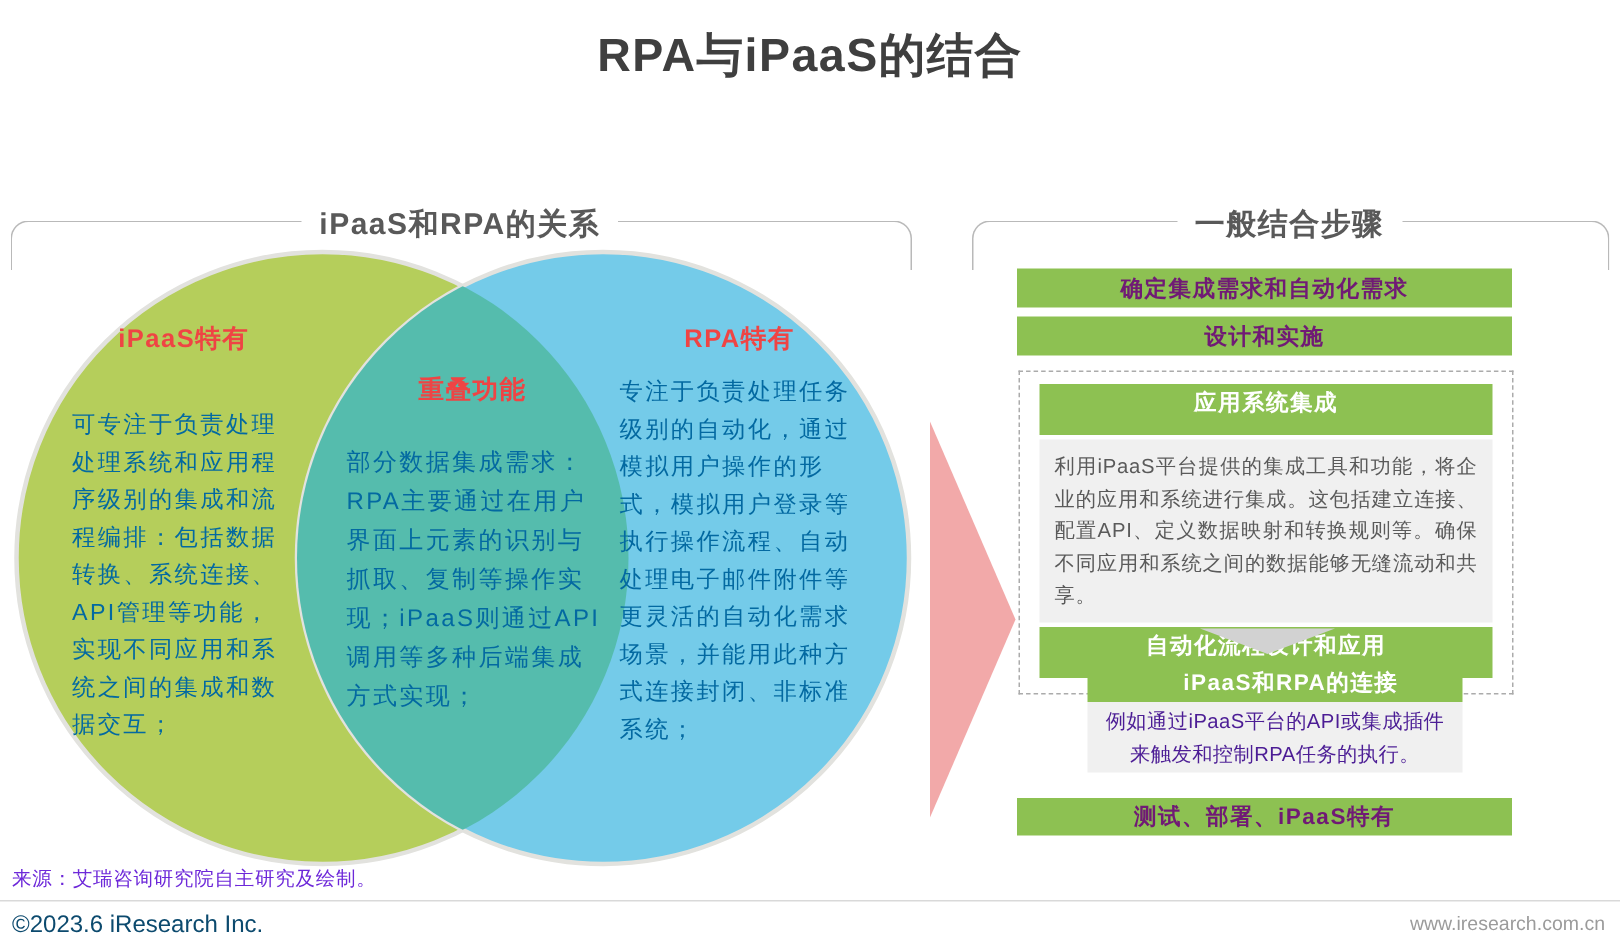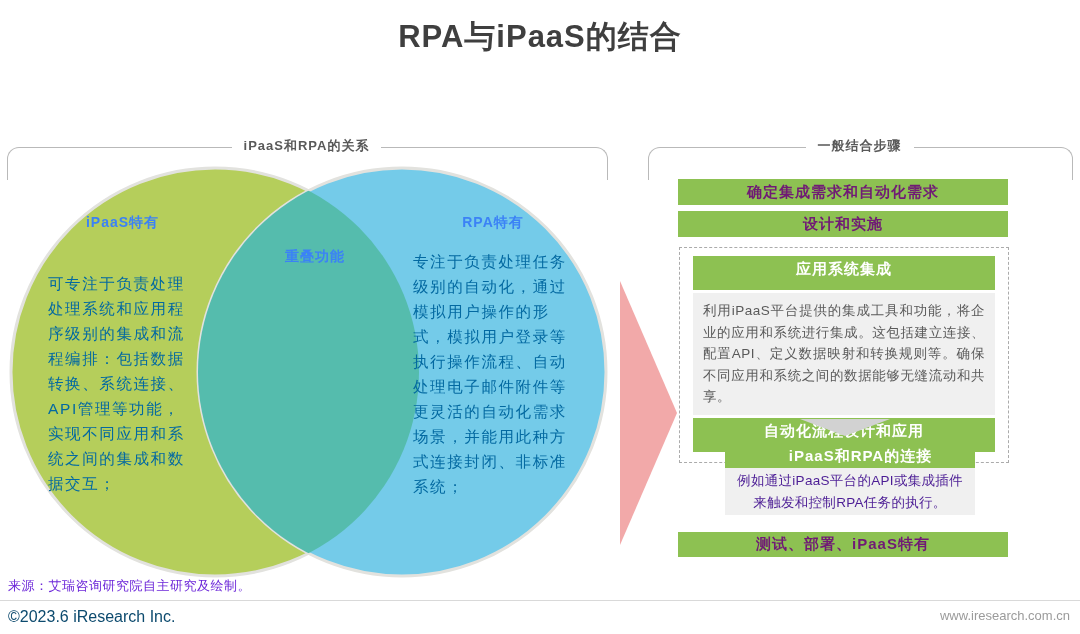--- a/index.html
+++ b/index.html
@@ -18,31 +18,31 @@
     border-top:1.5px solid #b9b9b9;border-left:1.5px solid #b9b9b9;border-right:1.5px solid #b9b9b9;
     border-radius:12px 12px 0 0;
   }
   .bracket-left{left:7px;top:147px;width:599px;}
   .bracket-right{left:648px;top:147px;width:423px;}
   .section-title{
     position:absolute;top:136px;width:100%;text-align:center;pointer-events:none;
   }
   .section-title span{
     display:inline-block;background:#fff;padding:0 12px;
-    font-size:13px;font-weight:bold;color:#595959;letter-spacing:1px;
+    font-size:20px;font-weight:bold;color:#595959;letter-spacing:1px;
   }
   .section-title.stl{left:7px;width:599px;}
   .section-title.str{left:648px;width:423px;}
   
   .venn-svg{position:absolute;left:5px;top:160px;}
   .venn-green{fill:var(--circle-green,#B5CE5B);stroke:#e2e2de;stroke-width:3;}
   .venn-blue{fill:var(--circle-blue,#74CBE9);stroke:#e2e2de;stroke-width:3;}
   .venn-overlap{fill:var(--overlap-teal,#55BCAD);}
   .circle-title{
-    position:absolute;text-align:center;color:#3b82f6;font-weight:bold;font-size:14px;letter-spacing:1px;
+    position:absolute;text-align:center;color:#ef4444;font-weight:bold;font-size:17px;letter-spacing:1px;
   }
   .circle-body{
     position:absolute;color:#0369a1;font-size:15.5px;line-height:25px;letter-spacing:1.6px;
     text-align:left;word-break:break-all;
   }
   .ct-ipaas{left:40px;top:214px;width:165px;}
   .cb-ipaas{left:48px;top:271px;width:148px;}
   .ct-overlap{left:250px;top:248px;width:130px;}
   .cb-overlap{left:231px;top:296px;width:170px;font-size:16px;line-height:26px;}
   .ct-rpa{left:428px;top:214px;width:130px;}
@@ -116,20 +116,21 @@
     <circle class="venn-blue" cx="397" cy="212" r="204"></circle>
     <g clip-path="url(#clipGreen)">
       <circle class="venn-overlap" cx="397" cy="212" r="204"></circle>
     </g>
   </svg>
 
   <div class="circle-title ct-ipaas">iPaaS特有</div>
   <div class="circle-body cb-ipaas">可专注于负责处理处理系统和应用程序级别的集成和流程编排：包括数据转换、系统连接、API管理等功能，实现不同应用和系统之间的集成和数据交互；</div>
 
   <div class="circle-title ct-overlap">重叠功能</div>
+  <div class="circle-body cb-overlap">部分数据集成需求：RPA主要通过在用户界面上元素的识别与抓取、复制等操作实现；iPaaS则通过API调用等多种后端集成方式实现；</div>
 
   <div class="circle-title ct-rpa">RPA特有</div>
   <div class="circle-body cb-rpa">专注于负责处理任务级别的自动化，通过模拟用户操作的形式，模拟用户登录等执行操作流程、自动处理电子邮件附件等更灵活的自动化需求场景，并能用此种方式连接封闭、非标准系统；</div>
 
   <div class="flow-arrow"></div>
 
   <div class="bracket bracket-right"></div>
   <div class="section-title str">
     <span>一般结合步骤</span>
   </div>

